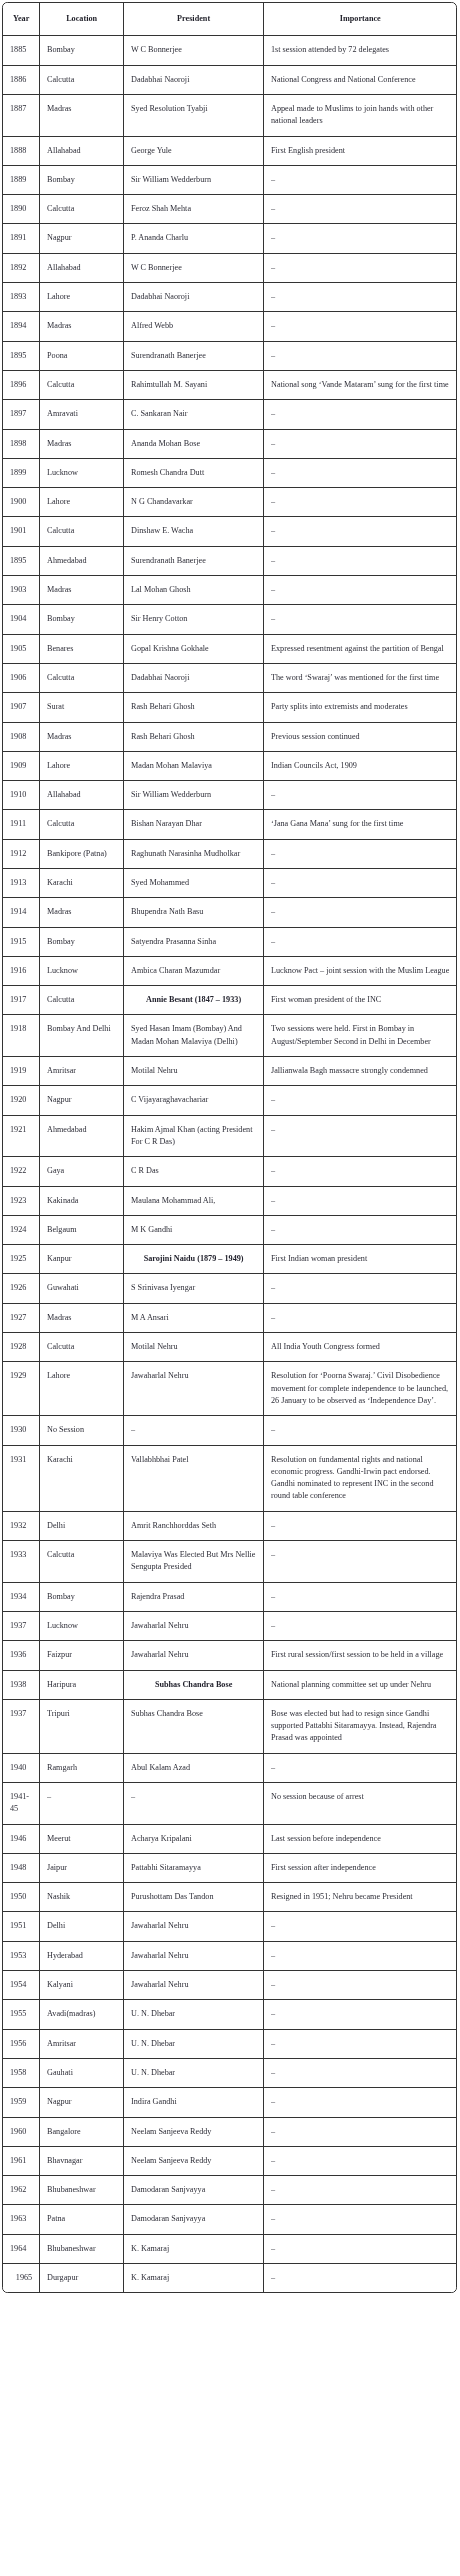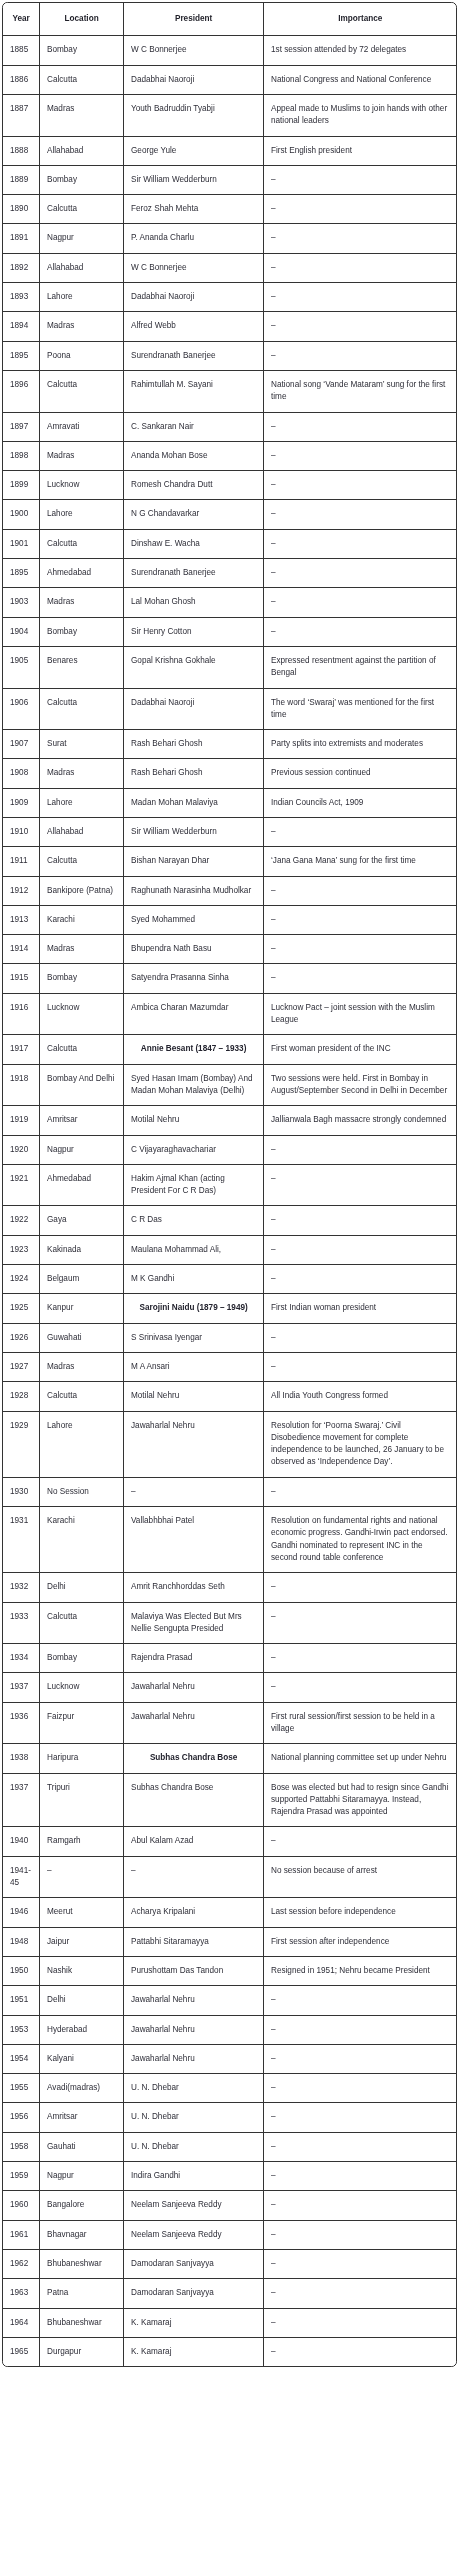--- a/index.html
+++ b/index.html
@@ -40,24 +40,24 @@
     padding: 10px 5.3px;
     vertical-align: middle;
   }
   col.c-year { width: 37px; }
   col.c-location { width: 84px; }
   col.c-president { width: 140px; }
   col.c-importance { width: auto; }
   td.year-cell { white-space: normal; }
   .bold-president { font-weight: bold; color: #23232e; text-align: center; }
   
-  table.sessions { overflow: hidden; }
+  table.sessions { overflow: hidden; font-family: Liberation Serif, serif; }
   thead tr th:first-child { border-top-left-radius: 4.2px; }
   thead tr th:last-child { border-top-right-radius: 4.2px; }
-  tr:last-child td:first-child { border-bottom-left-radius: 4.2px; }
+  tr:last-child td:first-child { border-bottom-left-radius: 4.2px; text-align: right; }
   tr:last-child td:last-child { border-bottom-right-radius: 4.2px; }
 </style>
 </head>
 <body>
 
 <div class="page">
   <table class="sessions">
     <colgroup>
       <col class="c-year">
       <col class="c-location">
@@ -81,21 +81,21 @@
         </tr>
         <tr>
           <td class="year-cell">1886</td>
           <td>Calcutta</td>
           <td>Dadabhai Naoroji</td>
           <td>National Congress and National Conference</td>
         </tr>
         <tr>
           <td class="year-cell">1887</td>
           <td>Madras</td>
-          <td>Youth Badruddin Tyabji</td>
+          <td>Syed Resolution Tyabji</td>
           <td>Appeal made to Muslims to join hands with other national leaders</td>
         </tr>
         <tr>
           <td class="year-cell">1888</td>
           <td>Allahabad</td>
           <td>George Yule</td>
           <td>First English president</td>
         </tr>
         <tr>
           <td class="year-cell">1889</td>

